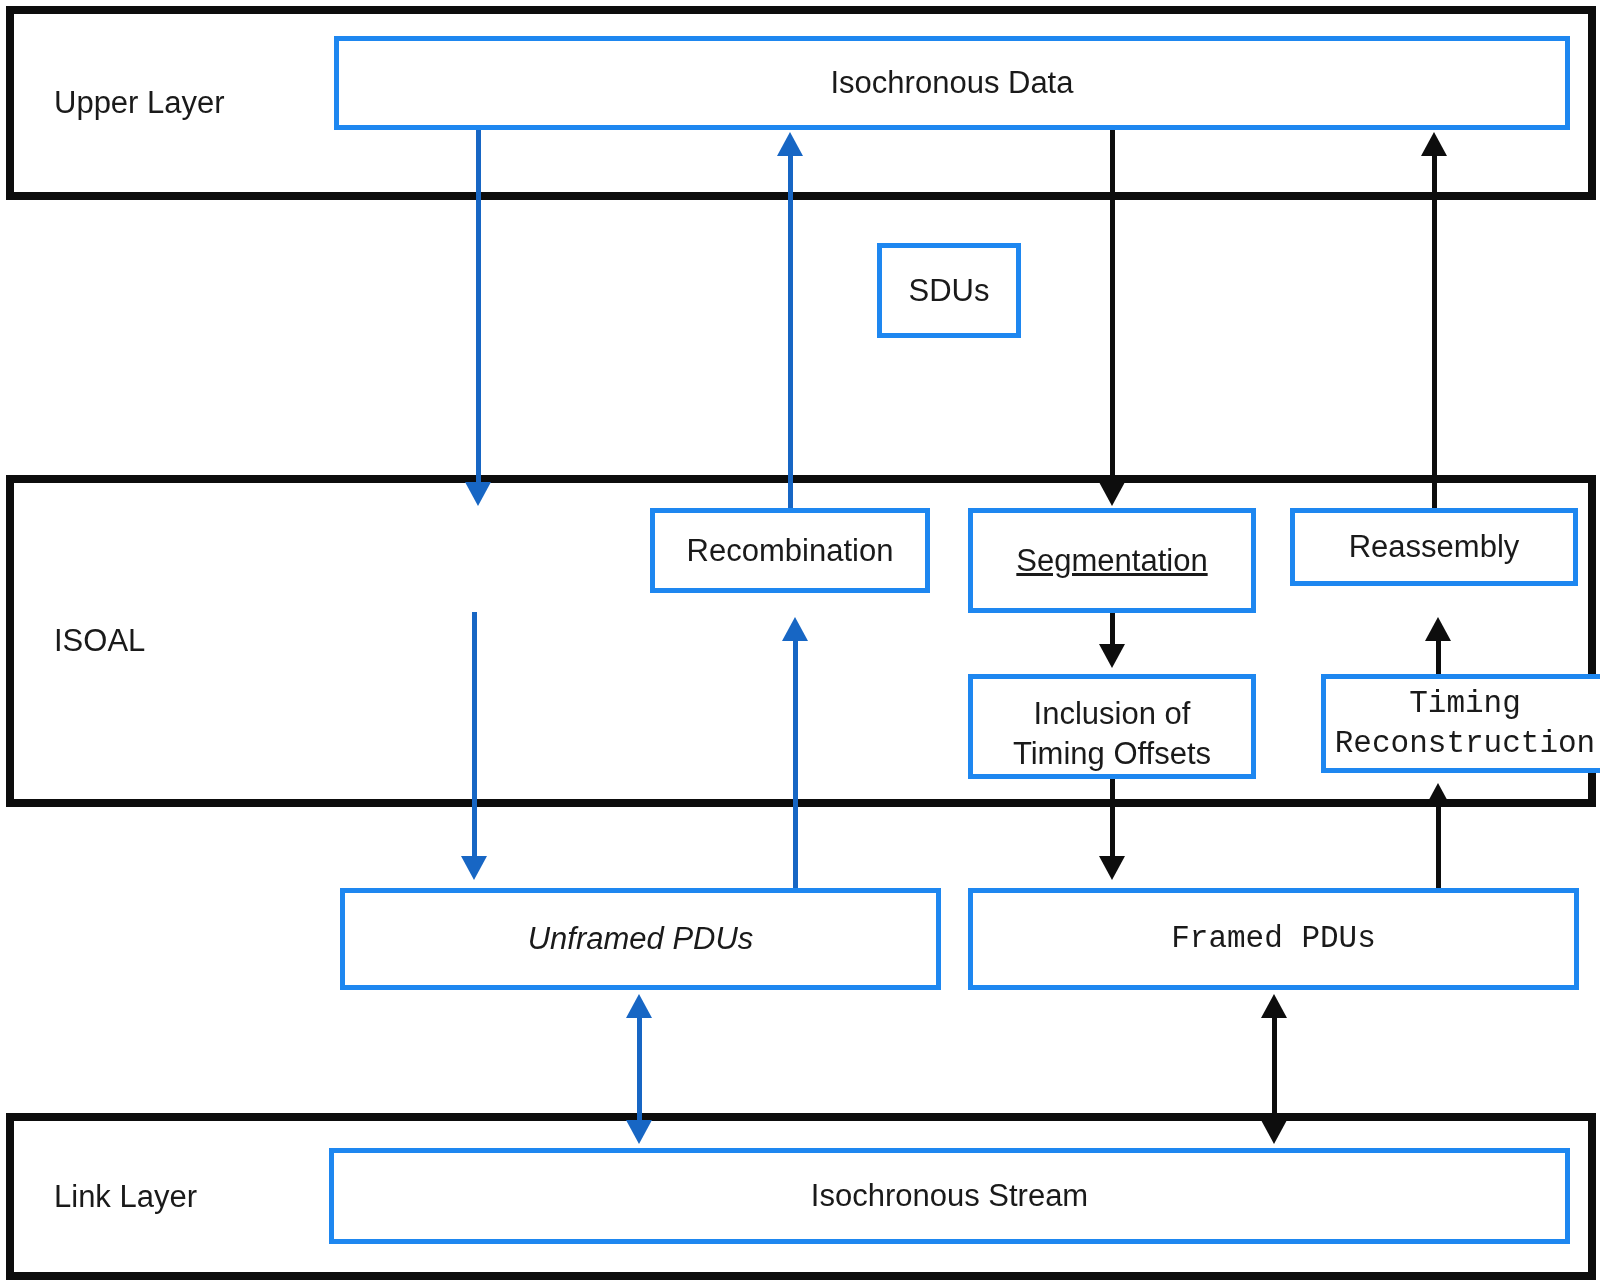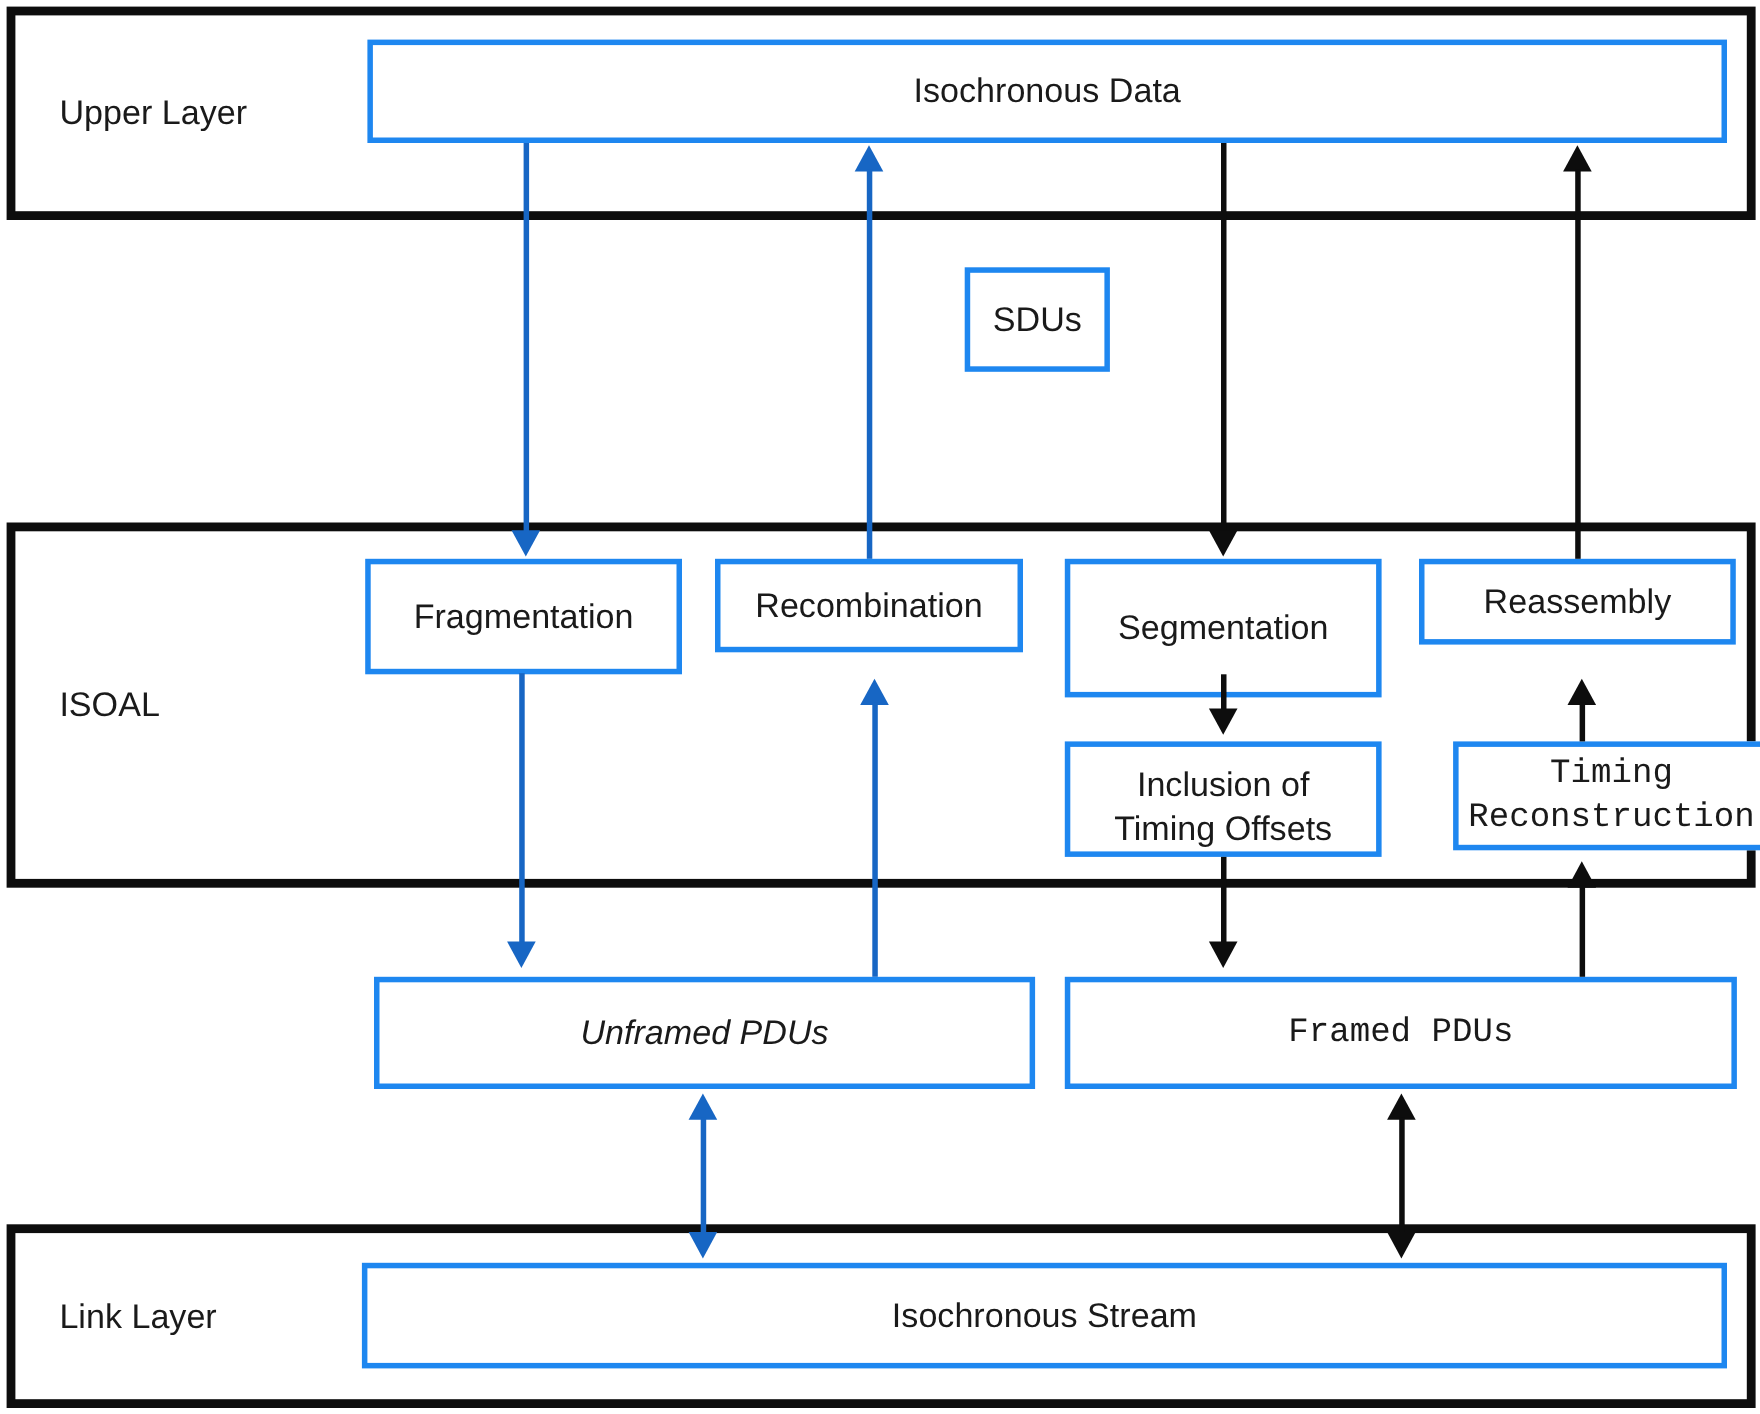--- a/index.html
+++ b/index.html
@@ -70,27 +70,24 @@
 
   <div class="band" style="top:6px; height:194px;">
     <div class="band-label">Upper Layer</div>
     <div class="bluebox" style="left:320px; top:22px; width:1236px; height:94px;">
       <span>Isochronous Data</span>
     </div>
   </div>
 
   <div class="band" style="top:475px; height:332px;">
     <div class="band-label">ISOAL</div>
-    <div class="bluebox" style="left:318px; top:25px; width:288px; height:105px;">
-      <span>Fragmentation</span>
-    </div>
     <div class="bluebox" style="left:636px; top:25px; width:280px; height:85px;">
       <span>Recombination</span>
     </div>
-    <div class="bluebox" style="left:954px; top:25px; width:288px; height:126px;">
+    <div class="bluebox" style="left:954px; top:25px; width:288px; height:105px;text-decoration:underline;">
       <span>Segmentation</span>
     </div>
     <div class="bluebox" style="left:1276px; top:25px; width:288px; height:78px;">
       <span>Reassembly</span>
     </div>
     <div class="bluebox" style="left:954px; top:191px; width:288px; height:105px;justify-content:flex-end;">
       <span>Inclusion of</span>
       <span>Timing Offsets</span>
     </div>
     <div class="bluebox" style="left:1307px; top:191px; width:288px; height:99px;font-family:Liberation Mono, monospace;">
@@ -99,21 +96,21 @@
     </div>
   </div>
 
   <div class="band" style="top:1113px; height:167px;">
     <div class="band-label">Link Layer</div>
     <div class="bluebox" style="left:315px; top:27px; width:1241px; height:96px;">
       <span>Isochronous Stream</span>
     </div>
   </div>
 
-  <div class="bluebox" style="left:877px; top:243px; width:132px; height:95px;">
+  <div class="bluebox" style="left:877px; top:243px; width:144px; height:95px;">
     <span>SDUs</span>
   </div>
   <div class="bluebox" style="left:340px; top:888px; width:601px; height:102px;font-style:italic;">
     <span>Unframed PDUs</span>
   </div>
   <div class="bluebox" style="left:968px; top:888px; width:611px; height:102px;font-family:Liberation Mono, monospace;">
     <span>Framed PDUs</span>
   </div>
 
   <div class="arrow">

